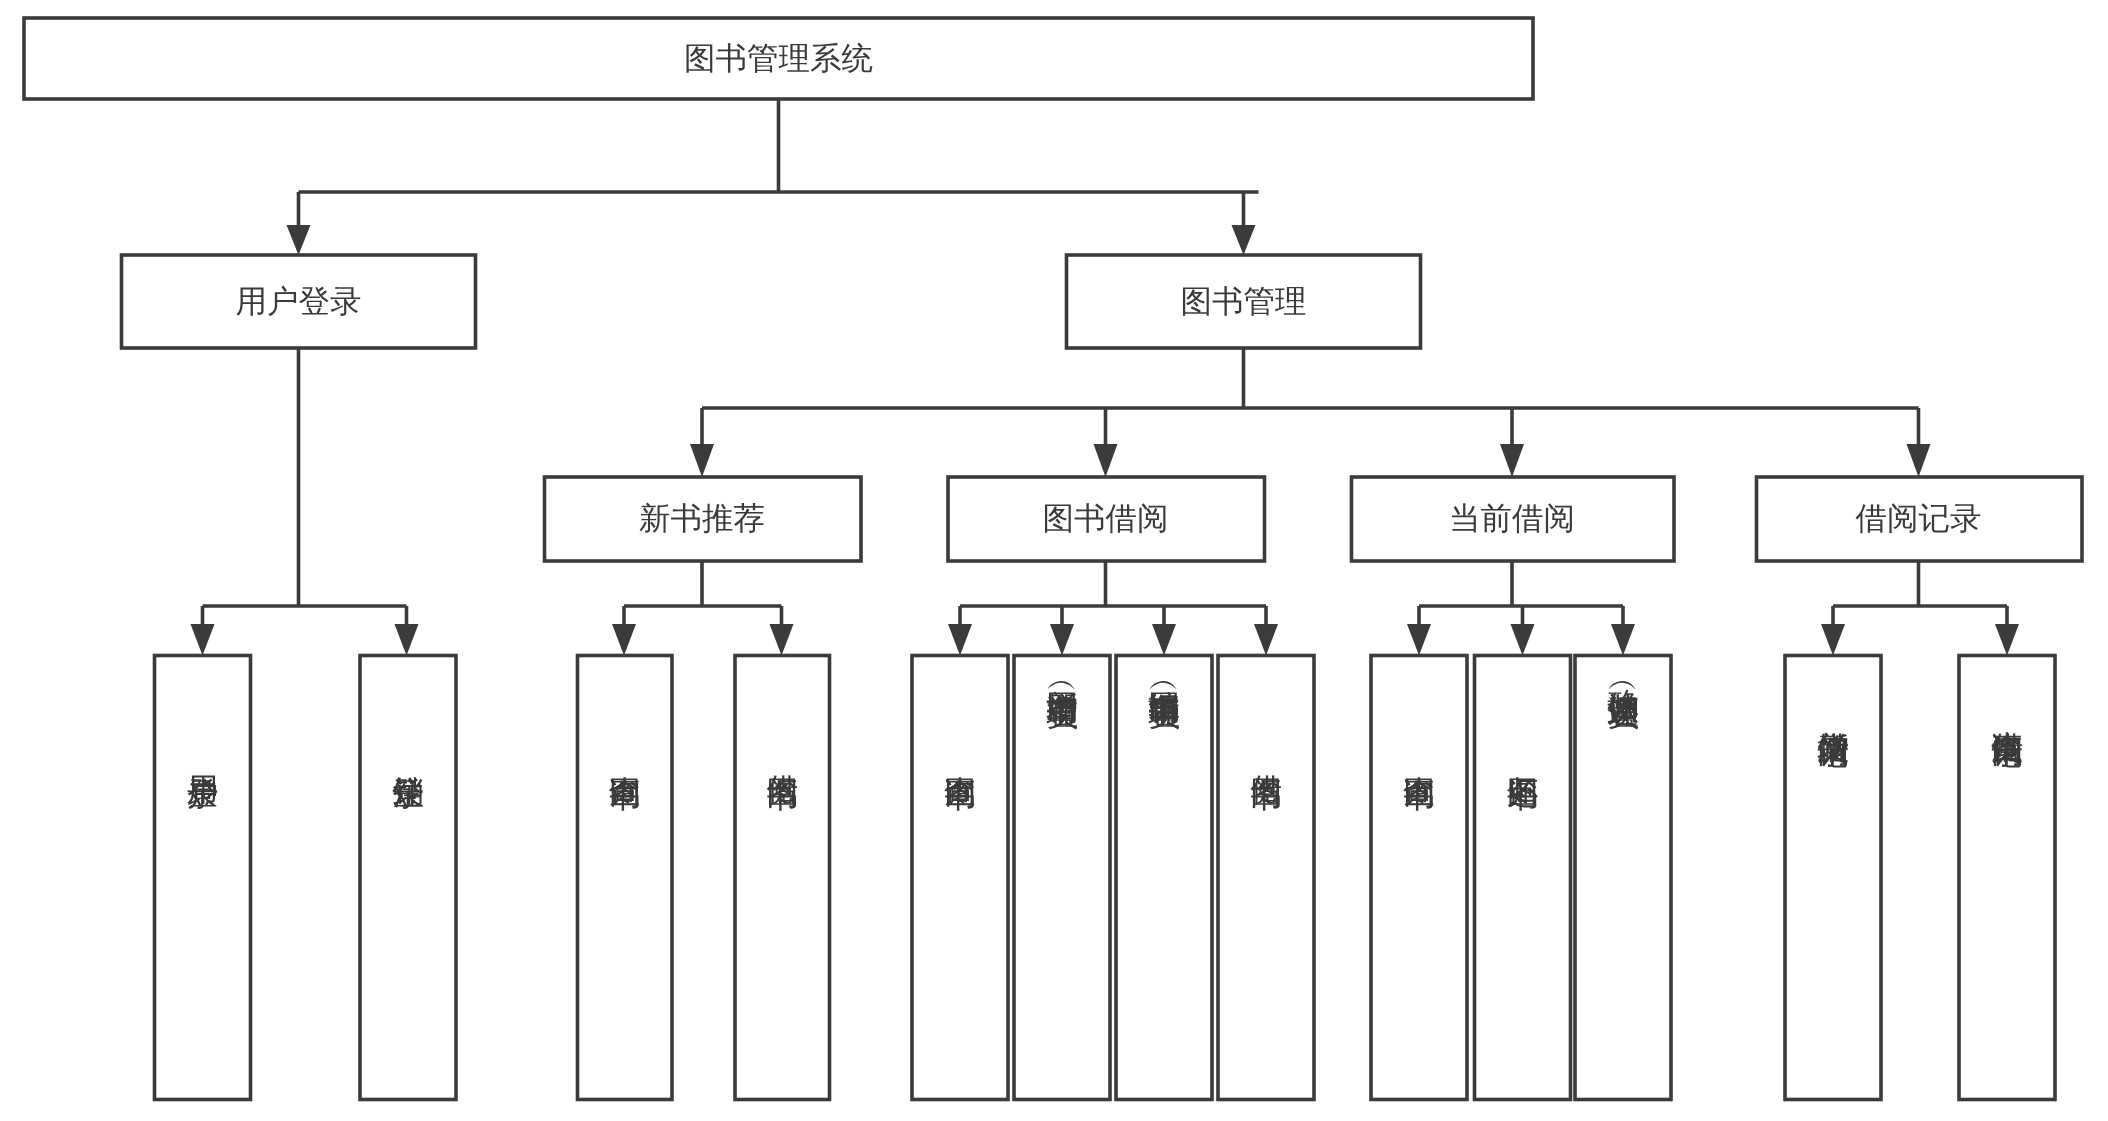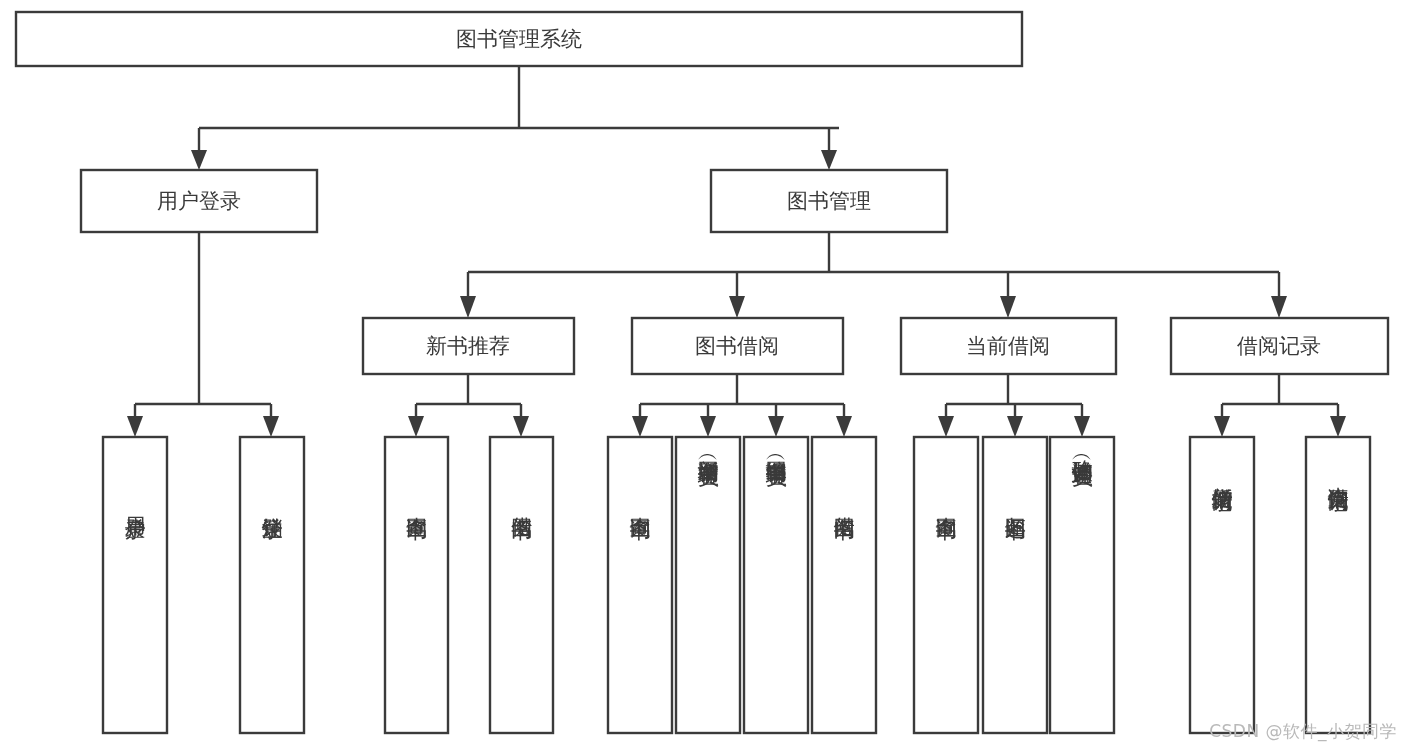--- a/index.html
+++ b/index.html
@@ -255,15 +255,14 @@
     <span class="leaf-label">确认归还（管理员）</span>
   </div>
 
   <div class="leaf-label-wrap" style="left:1190px; top:470px; width:64px; height:260px;">
     <span class="leaf-label">新增借阅记录</span>
   </div>
   <div class="leaf-label-wrap" style="left:1306px; top:470px; width:64px; height:260px;">
     <span class="leaf-label">查询借阅记录</span>
   </div>
 
-  <div class="watermark">CSDN @软件_小贺同学</div>
 
 </div>
 
 </body></html>

